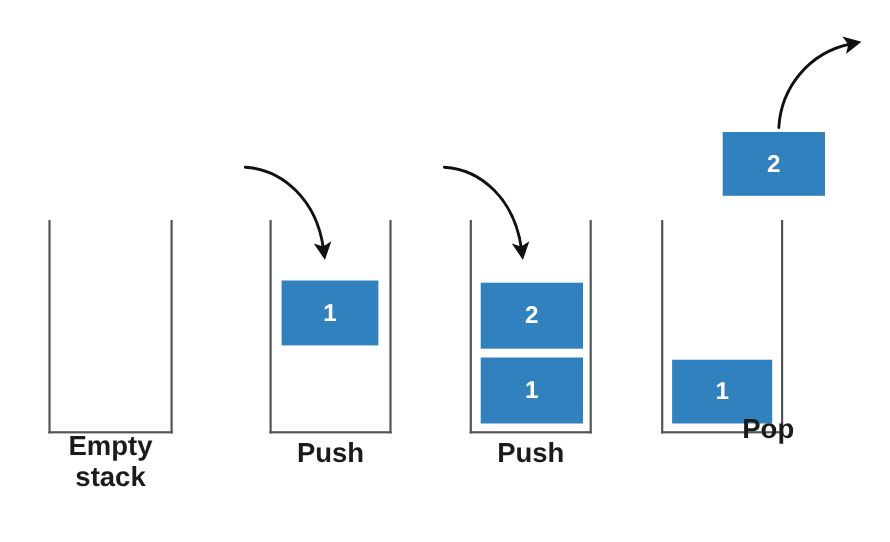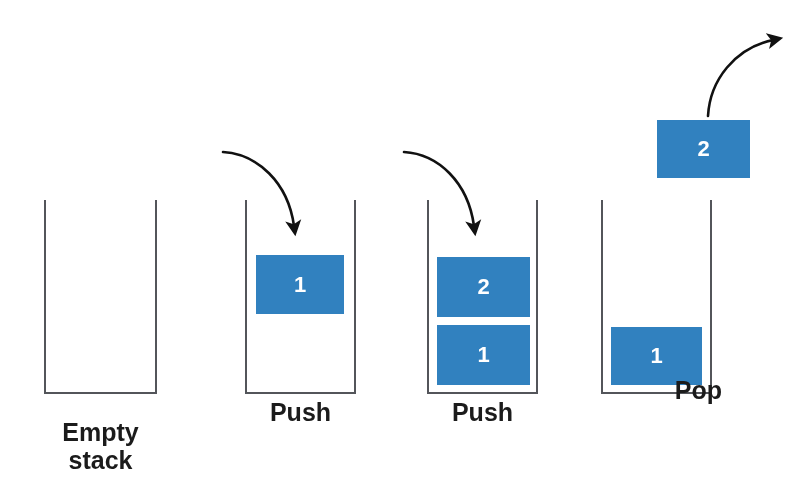--- a/index.html
+++ b/index.html
@@ -66,21 +66,21 @@
   }
 </style>
 </head>
 <body>
 
 <div id="canvas">
 
   <div class="stack-group">
 
     <div class="stack" style="left:44px; top:200px; width:113px; height:194px;"></div>
-    <div class="caption" style="left:34px; top:418px; width:133px;">Empty
+    <div class="caption" style="left:34px; top:392px; width:133px;">Empty
 stack</div>
 
     <div class="stack" style="left:245px; top:200px; width:111px; height:194px;"></div>
     <div class="cell" style="left:256px; top:255px; width:88px; height:59px;">1</div>
     <div class="caption" style="left:235px; top:398px; width:131px;">Push</div>
 
     <div class="stack" style="left:427px; top:200px; width:111px; height:194px;"></div>
     <div class="cell" style="left:437px; top:257px; width:93px; height:60px;">2</div>
     <div class="cell" style="left:437px; top:325px; width:93px; height:60px;">1</div>
     <div class="caption" style="left:417px; top:398px; width:131px;">Push</div>

